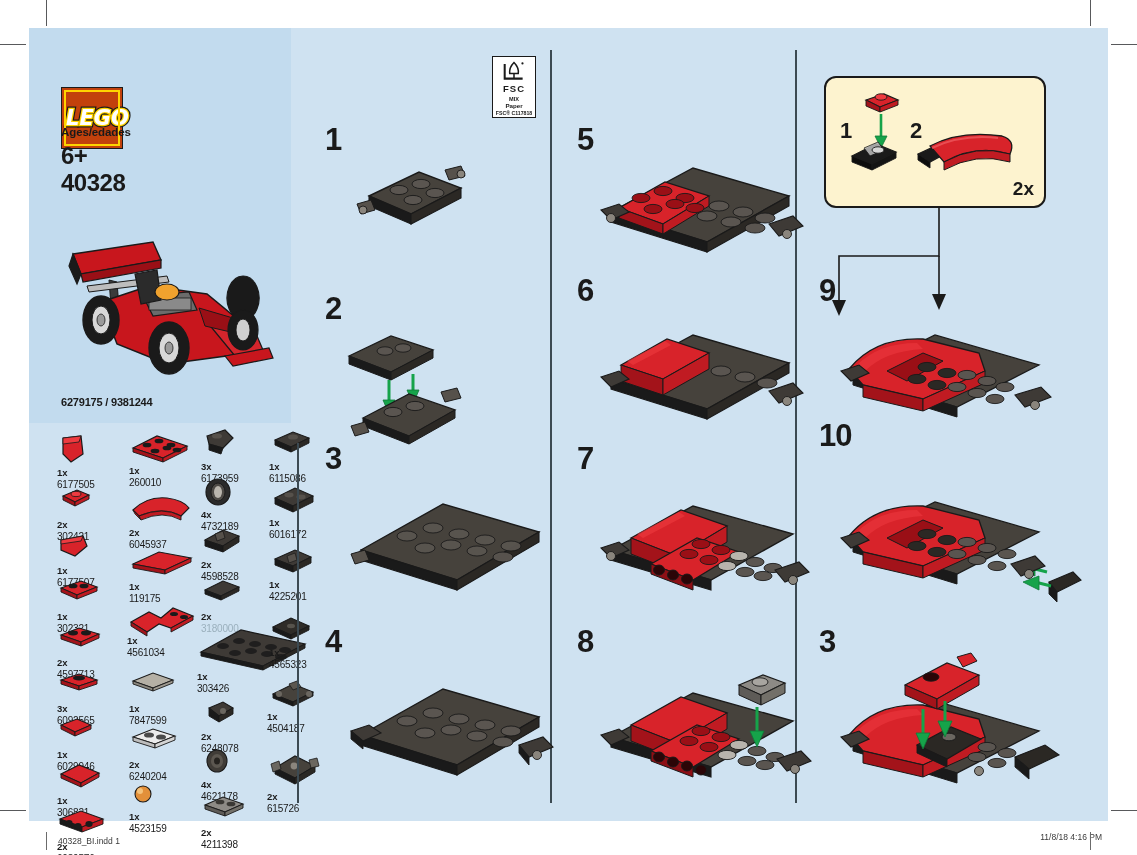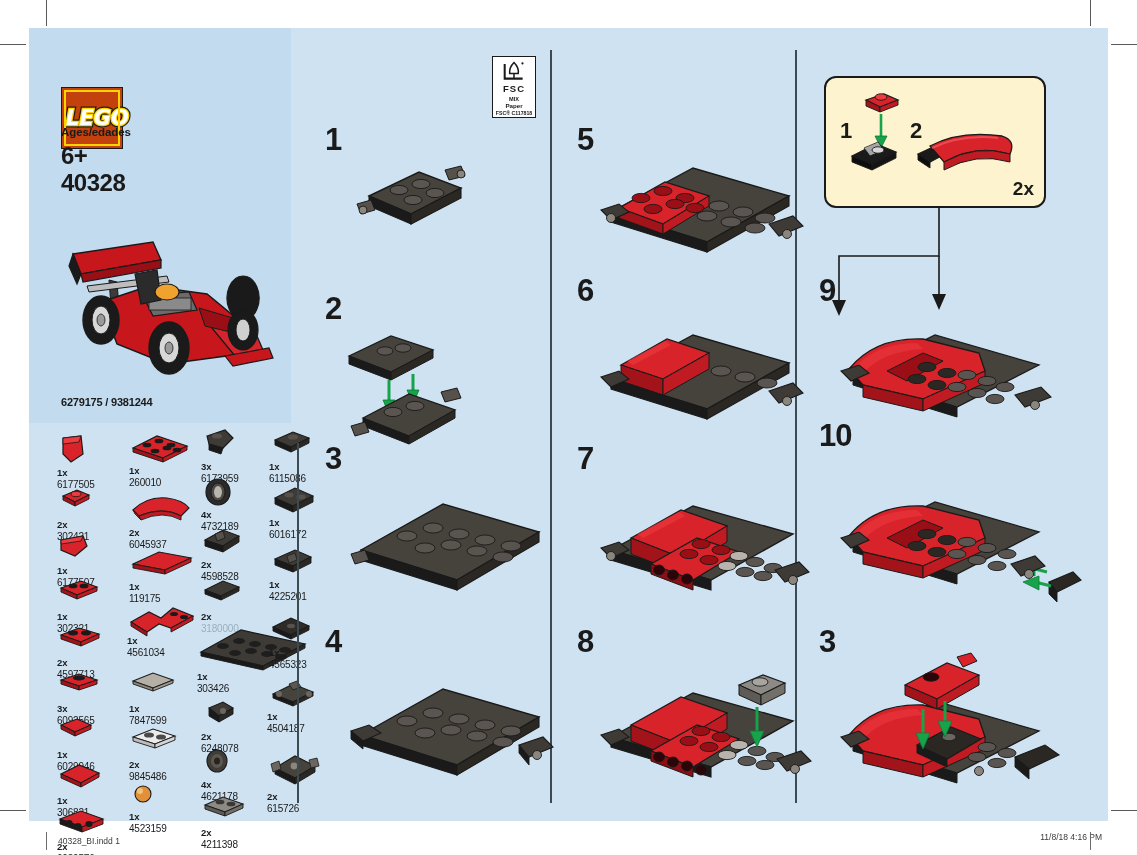--- a/index.html
+++ b/index.html
@@ -395,21 +395,21 @@
         <div class="img">
           <svg width="50" height="24" viewBox="0 0 50 24">
               <path d="M4 11 L24 3 L46 10 L26 18 Z" fill="#ececec" stroke="#1a1a1a" stroke-width="1.1"></path>
               <path d="M4 11 L26 18 L26 22 L4 15 Z" fill="#bdbdbd" stroke="#1a1a1a" stroke-width="0.9"></path>
               <path d="M26 18 L46 10 L46 14 L26 22 Z" fill="#d4d4d4" stroke="#1a1a1a" stroke-width="0.9"></path>
               <ellipse cx="20" cy="9" rx="5" ry="2.6" fill="#4a4a4a"></ellipse>
               <ellipse cx="32" cy="11" rx="5" ry="2.6" fill="#4a4a4a"></ellipse>
             </svg>
         </div>
         <div class="qty">2x</div>
-        <div class="pid">9845486</div>
+        <div class="pid">6240204</div>
       </div>
 
       <div class="part" style="left:100px; top:352px;">
         <div class="img">
           <svg width="34" height="30" viewBox="0 0 34 30">
               <circle cx="14" cy="16" r="8" fill="#e3903a" stroke="#1a1a1a" stroke-width="1.1"></circle>
               <circle cx="11" cy="13" r="3" fill="#f5c27a"></circle>
             </svg>
         </div>
         <div class="qty">1x</div>

